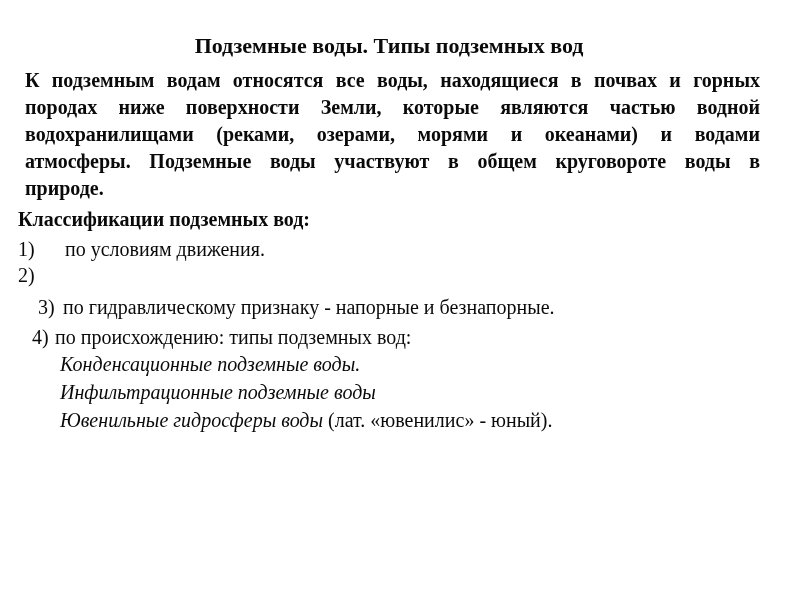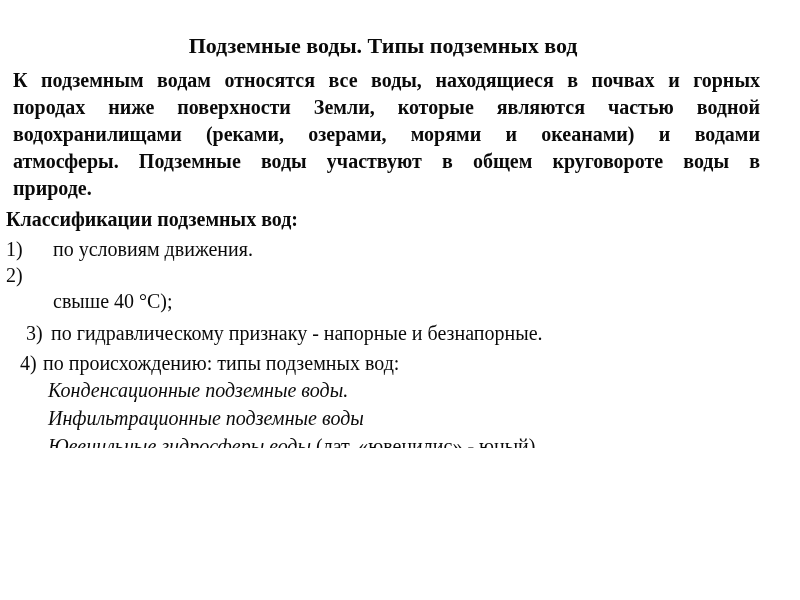--- a/index.html
+++ b/index.html
@@ -5,21 +5,21 @@
   html, body {
     margin: 0;
     padding: 0;
     background: #ffffff;
   }
   .page {
     position: relative;
     width: 800px;
     height: 448px;
     box-sizing: border-box;
-    padding: 33px 40px 0 6px;
+    padding: 33px 40px 0 18px;
     background: #ffffff;
     color: #0a0a0a;
     font-family: "Liberation Serif", "DejaVu Serif", serif;
     overflow: hidden;
   }
   .doc-title {
     margin: 0 0 8px 0;
     font-size: 22px;
     line-height: 26px;
     font-weight: bold;
@@ -104,21 +104,21 @@
 
   <h2 class="section-subtitle">Классификации подземных вод:</h2>
 
   <div class="list-item li-1">
     <span class="num">1)</span>
     <span class="txt">по условиям движения.</span>
   </div>
 
   <div class="list-item li-2">
     <span class="num">2)</span>
-    <span class="txt"><br><span>свыше 40 °С);</span></span>
+    <span class="txt"><br></span>
   </div>
 
   <div class="list-item li-3">
     <span class="num">3)</span>
     <span class="txt">по гидравлическому признаку - напорные и безнапорные.</span>
   </div>
 
   <div class="list-item li-4">
     <span class="num">4)</span>
     <span class="txt">по происхождению: типы подземных вод:</span>

